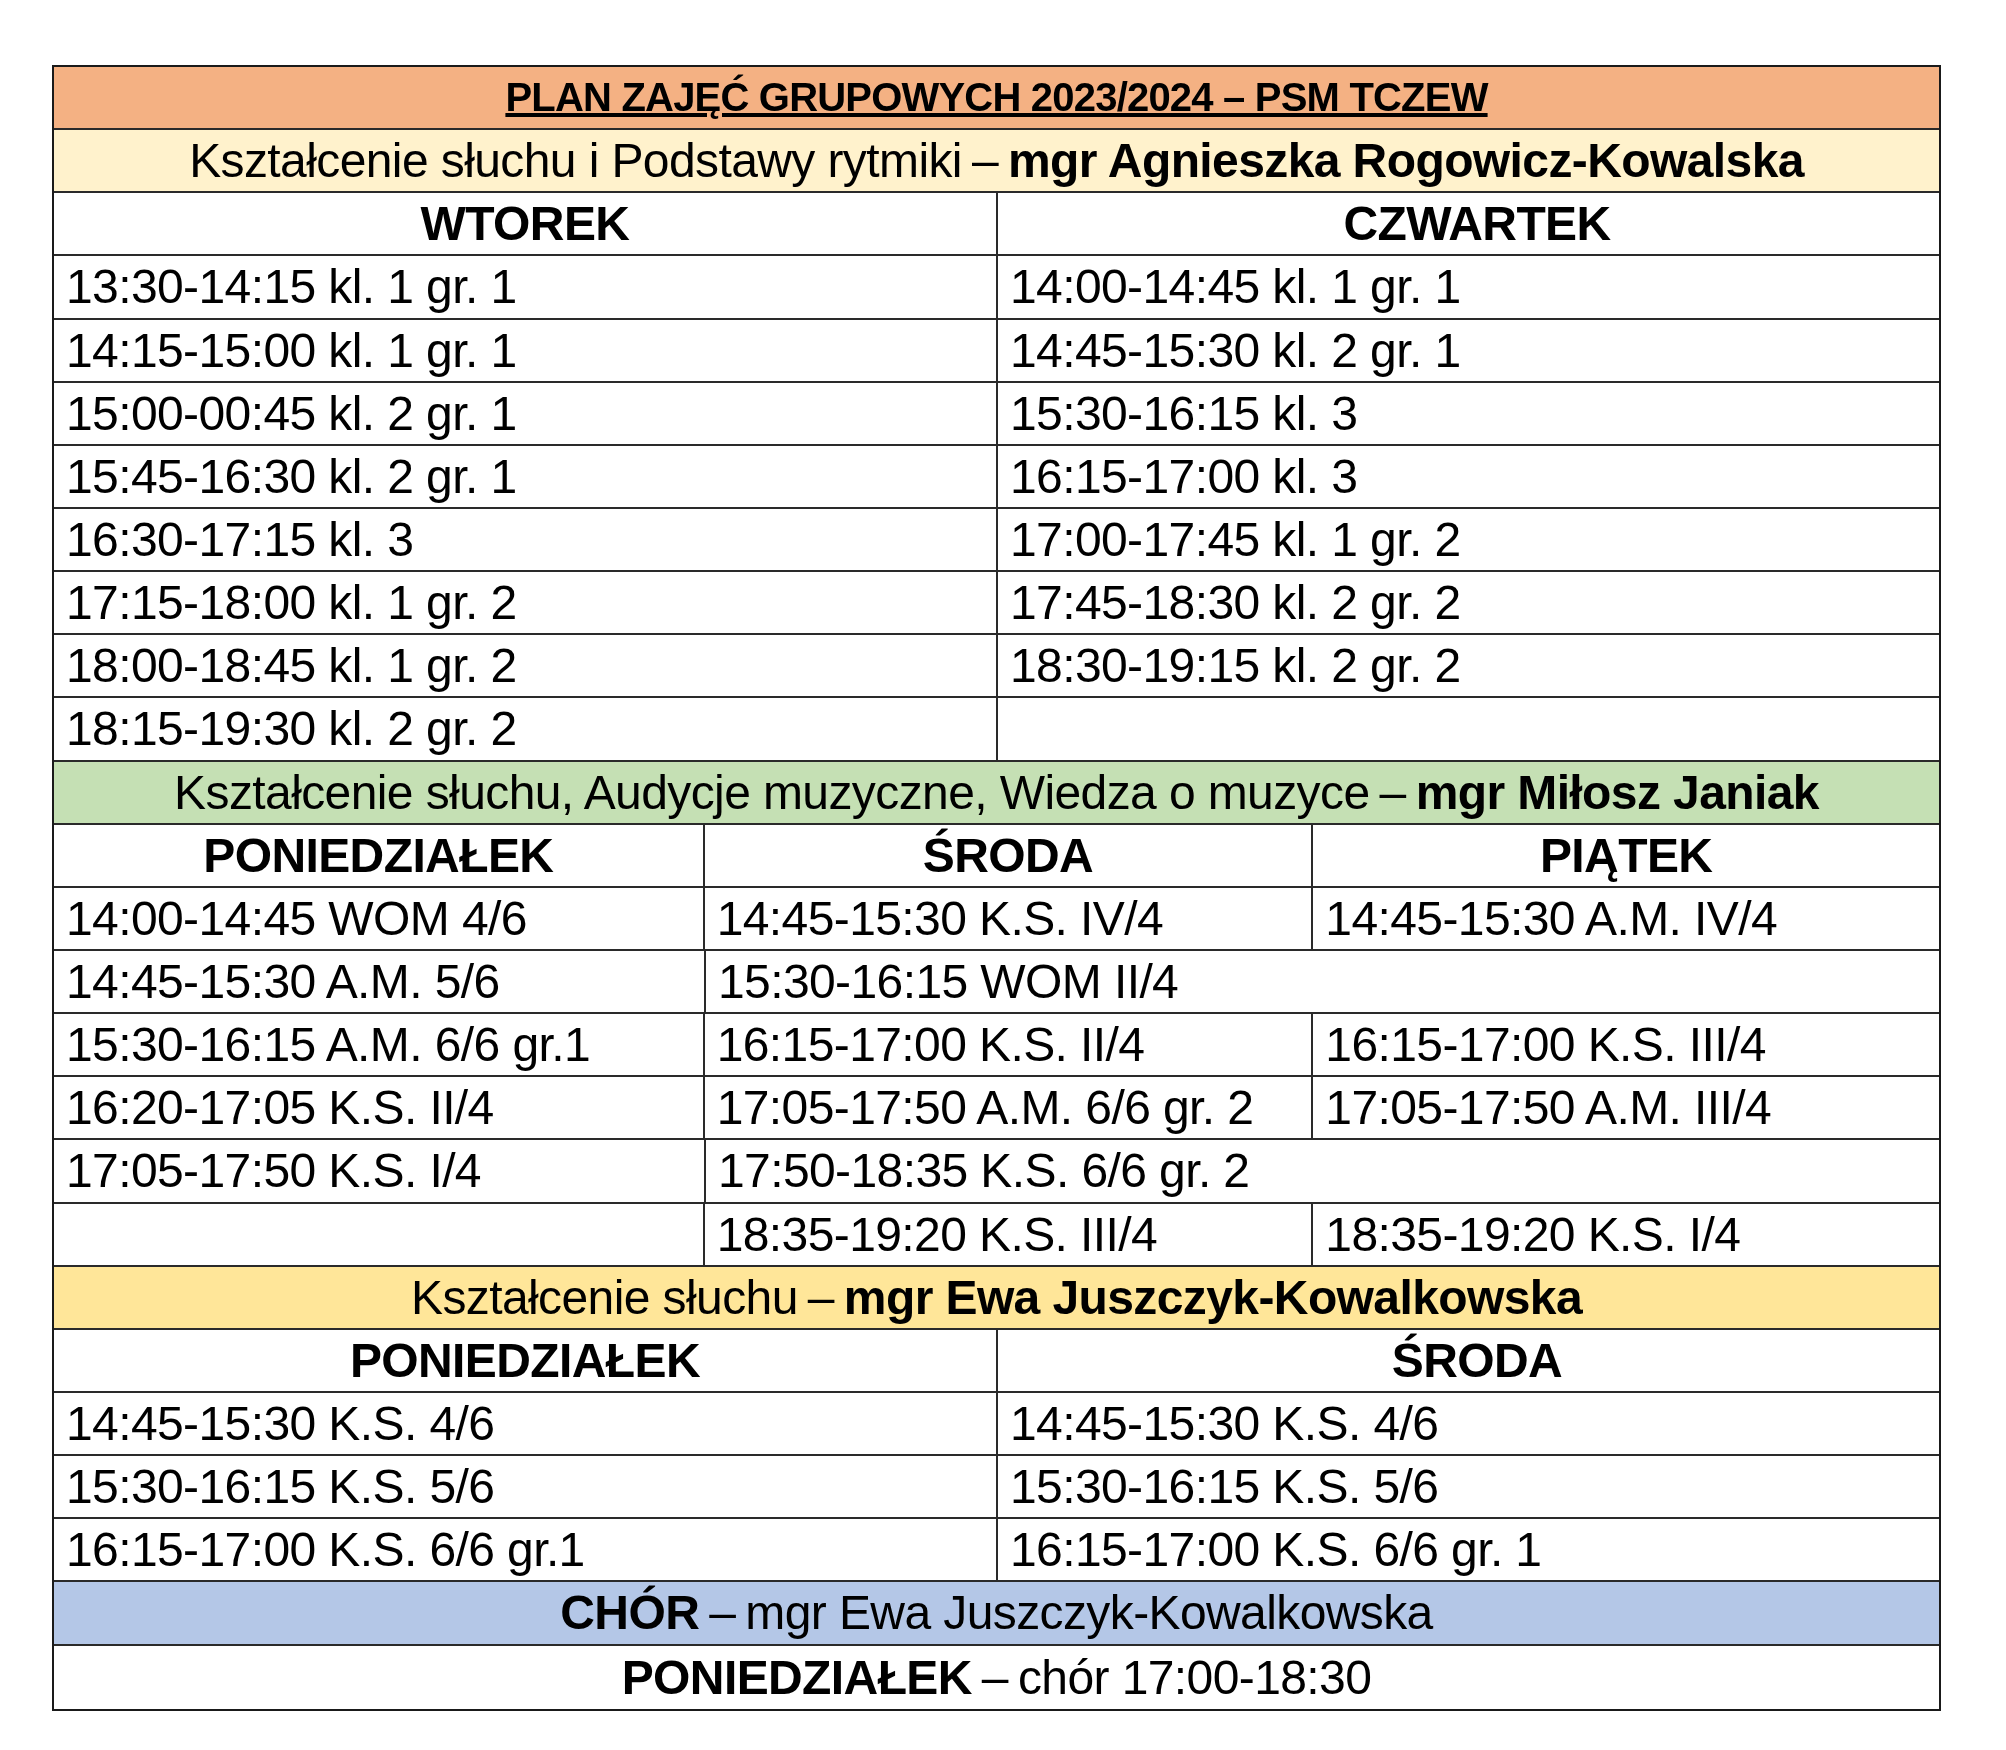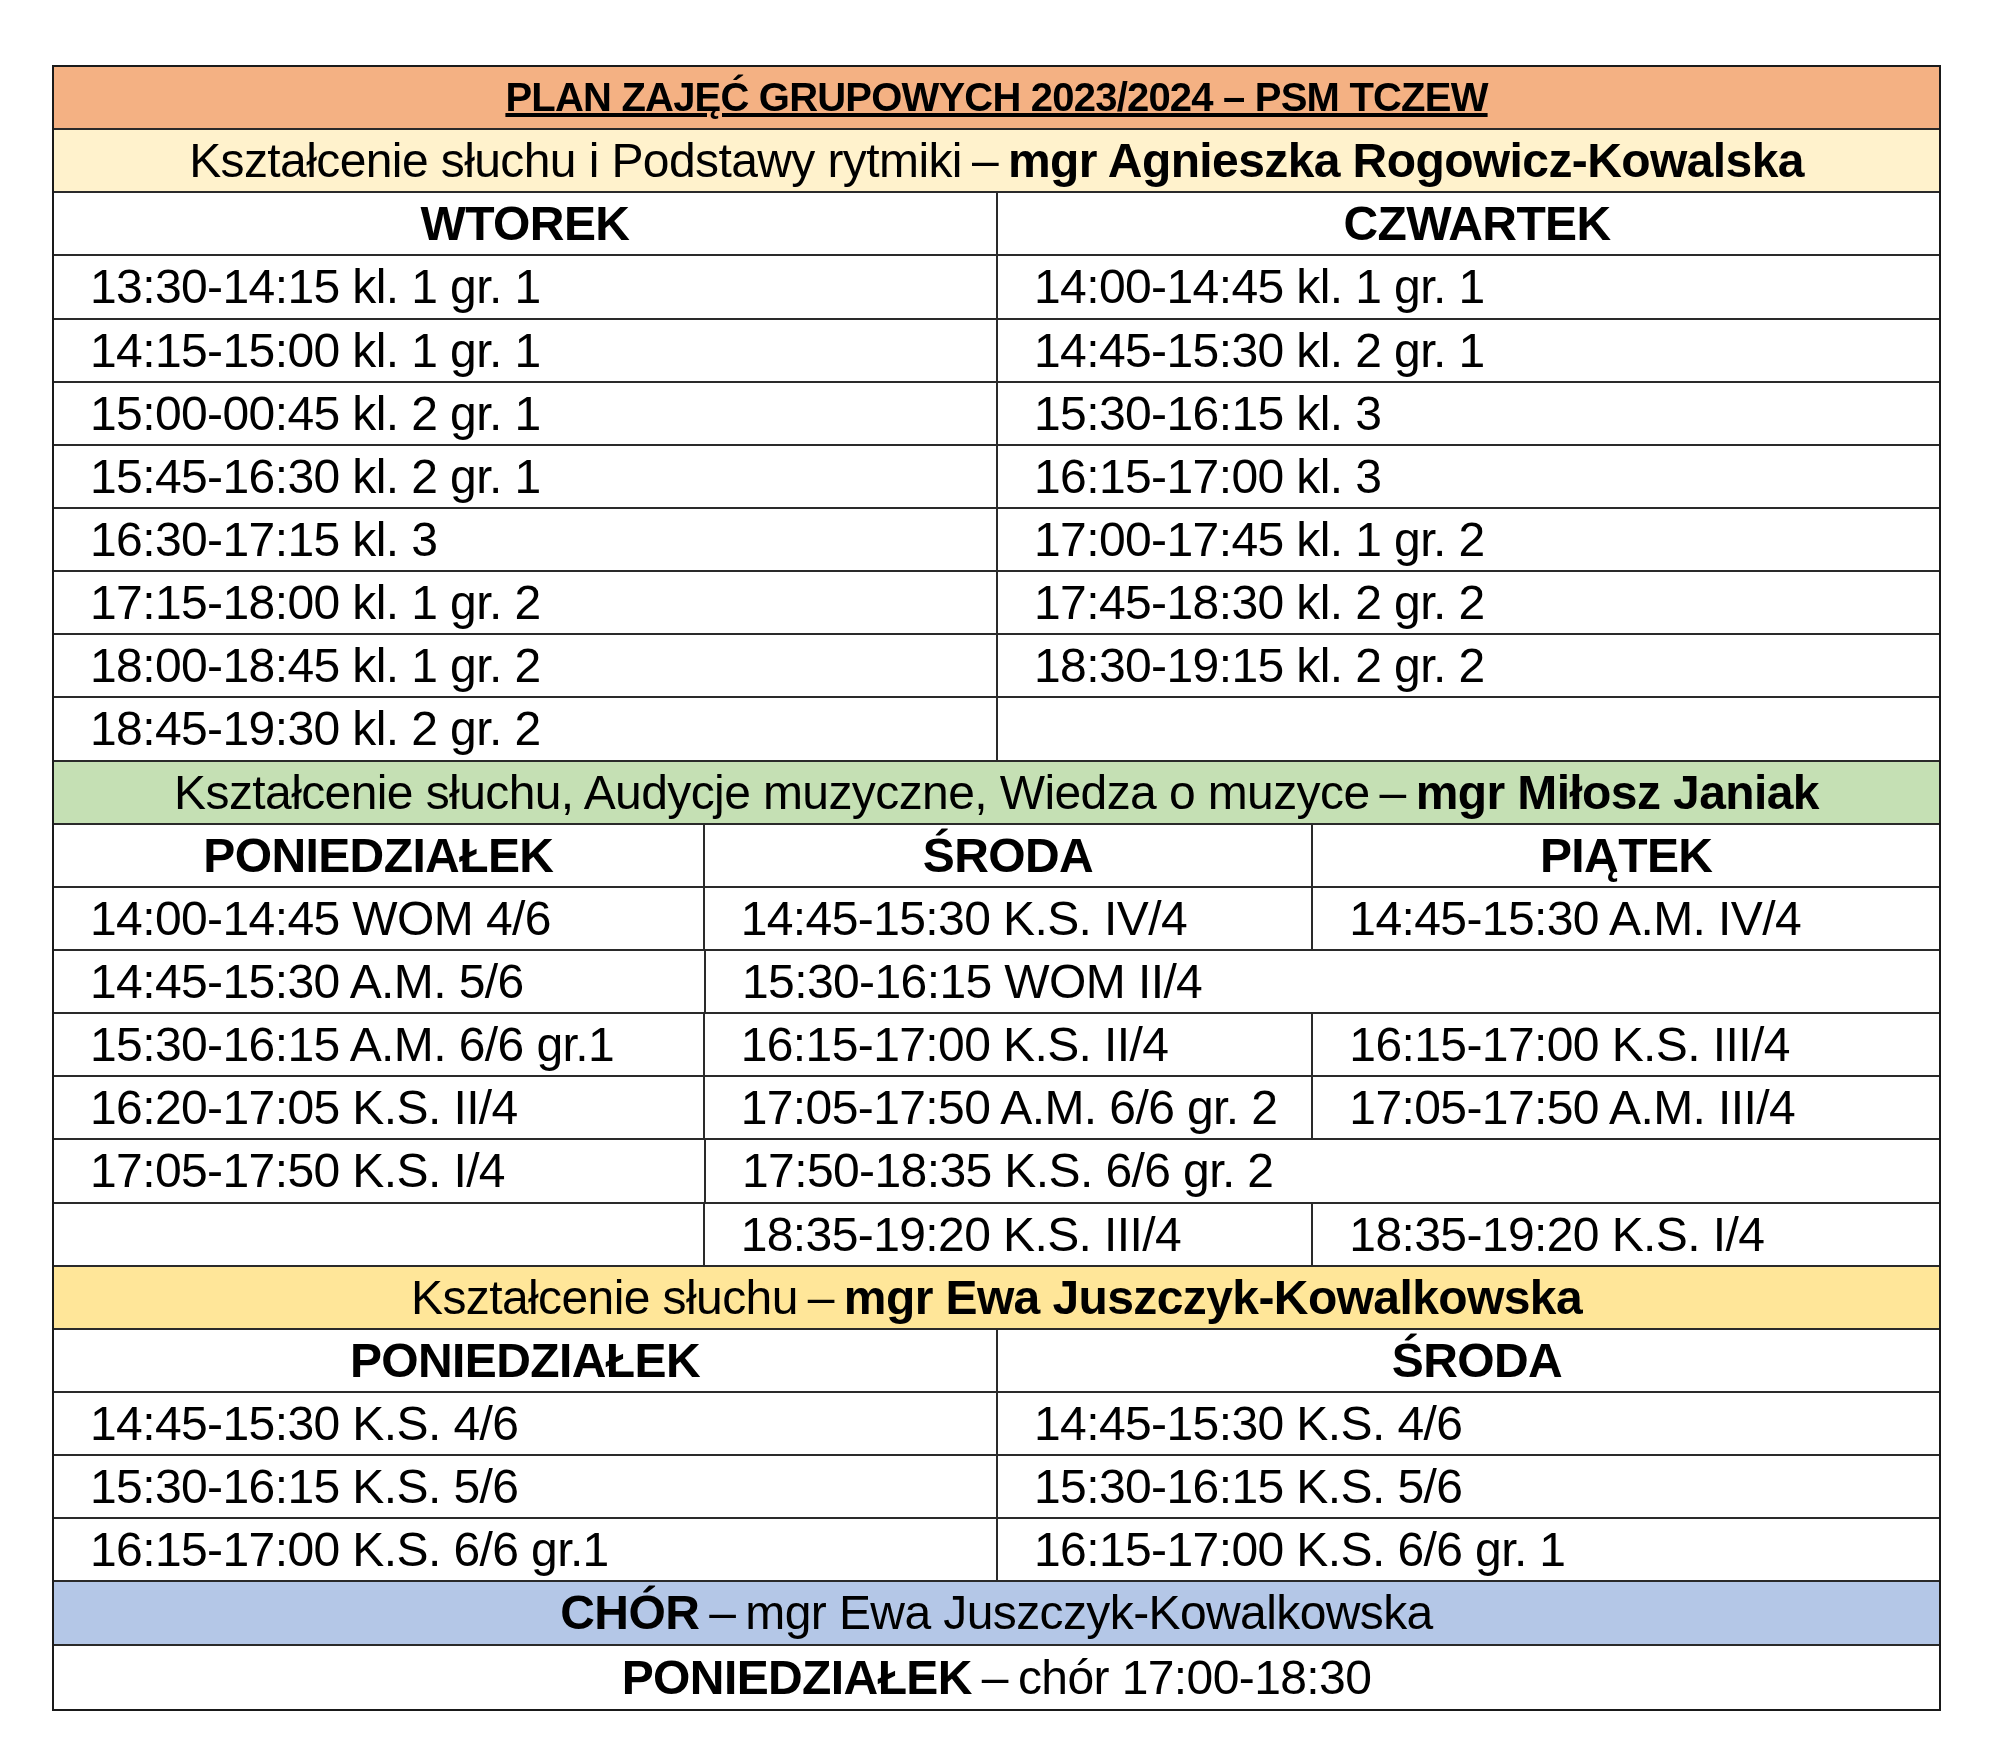--- a/index.html
+++ b/index.html
@@ -34,21 +34,21 @@
       box-sizing: border-box;
       height: 100%;
       display: flex;
       align-items: center;
       font-size: 48px;
       white-space: nowrap;
       overflow: hidden;
       letter-spacing: -0.6px;
     }
     .cell + .cell { border-left: 2px solid #2a2a2a; }
-    .cell.data { padding-left: 36px; }
+    .cell.data { padding-left: 12px; }
     .cell.center { justify-content: center; }
     .bold { font-weight: bold; }
     .full { width: 100%; }
     .c2a { width: 944px; }
     .c2b { width: 945px; padding-left: 17px; }
     .c3a { width: 650px; }
     .c3b { width: 610px; }
     .c3c { width: 629px; }
     .bg-title { background: #F4B183; }
     .bg-cream { background: #FFF2CC; }
@@ -100,21 +100,21 @@
   </div>
   <div class="row">
     <div class="cell c2a data">17:15-18:00 kl. 1 gr. 2</div>
     <div class="cell c2b data">17:45-18:30 kl. 2 gr. 2</div>
   </div>
   <div class="row">
     <div class="cell c2a data">18:00-18:45 kl. 1 gr. 2</div>
     <div class="cell c2b data">18:30-19:15 kl. 2 gr. 2</div>
   </div>
   <div class="row">
-    <div class="cell c2a data">18:45-19:30 kl. 2 gr. 2</div>
+    <div class="cell c2a data">18:15-19:30 kl. 2 gr. 2</div>
     <div class="cell c2b data"></div>
   </div>
 
   <div class="row bg-green">
     <div class="cell full center">
       <span>Kształcenie słuchu, Audycje muzyczne, Wiedza o muzyce</span>
       <span class="sep">–</span>
       <span class="bold">mgr Miłosz Janiak</span>
     </div>
   </div>

